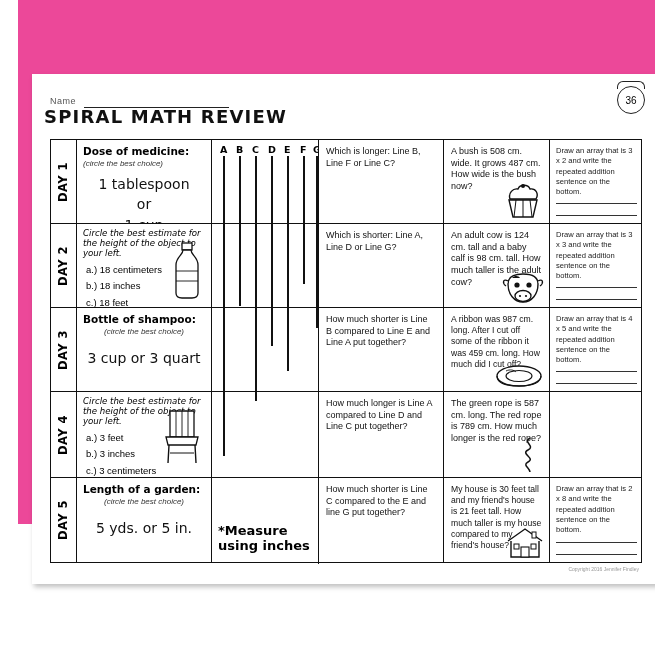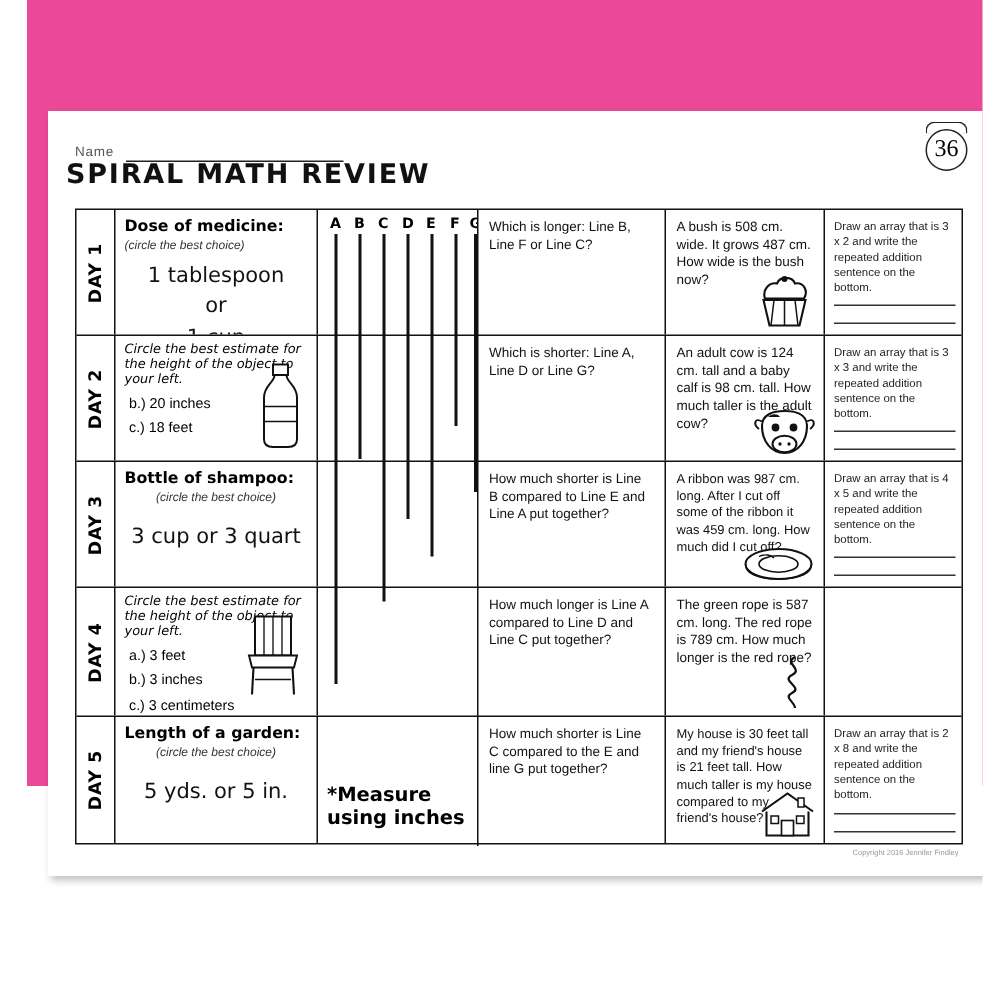--- a/index.html
+++ b/index.html
@@ -45,25 +45,25 @@
     border-bottom: 1px solid #222;
   }
   .page-badge {
     position: absolute;
     right: 14px;
     top: 12px;
     width: 26px;
     height: 26px;
     border: 1.5px solid #222;
     border-radius: 50%;
-    font-size: 16px;
+    font-size: 10px;
     display: flex;
     align-items: center;
     justify-content: center;
-    font-family: Liberation Serif, serif;
+    font-family: Liberation Sans, sans-serif;
   }
   .page-badge-top {
     position: absolute;
     right: 14px;
     top: 7px;
     width: 26px;
     height: 7px;
     border-left: 1.5px solid #222;
     border-right: 1.5px solid #222;
     border-top: 1.5px solid #222;
@@ -296,21 +296,22 @@
         </div>
       </div>
 
       <div class="row" style="top:84px;height:84px;">
         <div class="cell daylabel">
           <span>DAY 2</span>
         </div>
         <div class="cell colA">
           <div class="q-head" style="font-size:8.6px;font-weight:normal;font-style:italic;">Circle the best estimate for the height of the object to your left.</div>
           <div class="choices">
-            <div>b.)  20 inches</div>
+            <div>a.)  18 centimeters</div>
+            <div>b.)  18 inches</div>
             <div>c.)  18 feet</div>
           </div>
           <div class="icon-box" style="right:6px;top:16px;width:36px;height:62px;">
             <svg width="34" height="60" viewBox="0 0 34 60">
               <rect x="12" y="2" width="10" height="7" fill="#fff" stroke="#111" stroke-width="1.3"></rect>
               <path d="M13 9 C13 14 6 16 6 24 L6 52 C6 56 9 57 12 57 L22 57 C25 57 28 56 28 52 L28 24 C28 16 21 14 21 9 Z" fill="#fff" stroke="#111" stroke-width="1.3"></path>
               <path d="M6 30 H28 M6 40 H28" stroke="#111" stroke-width="0.9"></path>
             </svg>
           </div>
         </div>

